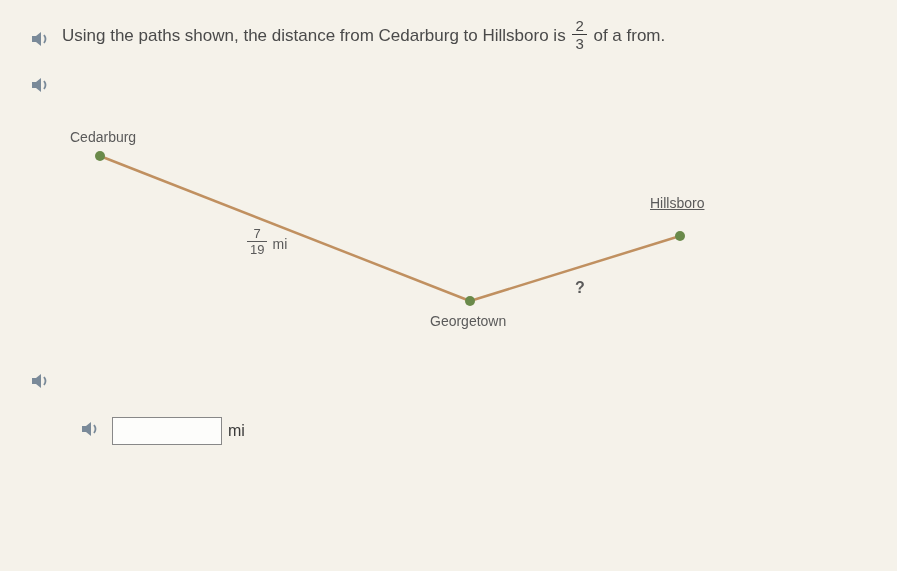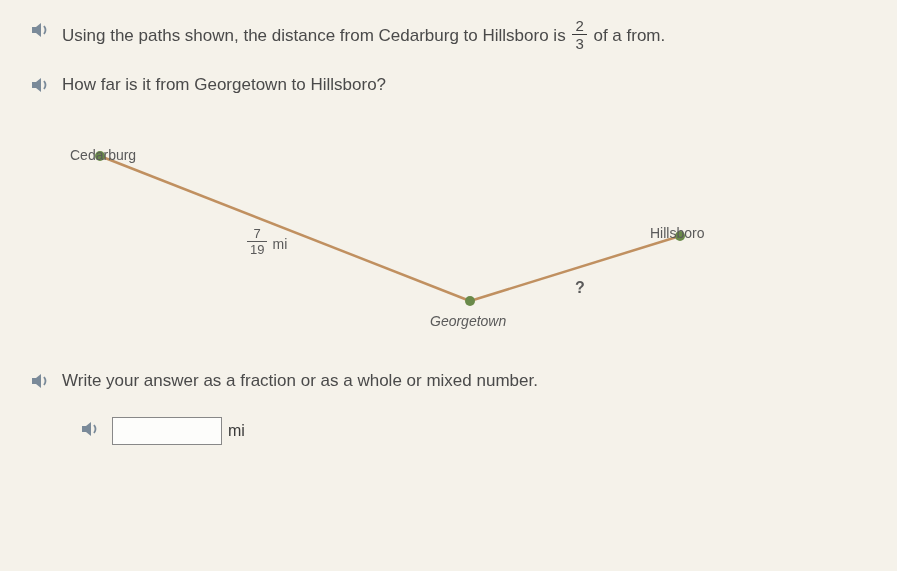--- a/index.html
+++ b/index.html
@@ -7,21 +7,21 @@
     padding: 20px 30px;
     background: #f5f2ea;
     font-family: Arial, Helvetica, sans-serif;
     color: #3a3a3a;
     width: 897px;
     height: 571px;
     box-sizing: border-box;
   }
   .line {
     display: flex;
-    align-items: flex-start;
+    align-items: flex-end;
     margin-bottom: 22px;
   }
   .speaker {
     flex-shrink: 0;
     margin-right: 10px;
   }
   .prompt-text {
     font-size: 17px;
     color: #4a4a4a;
   }
@@ -117,52 +117,50 @@
   </span>
 </div>
 
 <div class="line">
   <span class="speaker">
     <svg width="22" height="20" viewBox="0 0 22 20">
       <path d="M2 7 L6 7 L11 3 L11 17 L6 13 L2 13 Z" fill="#7a8a99"></path>
       <path d="M14 6 Q17 10 14 14" stroke="#7a8a99" stroke-width="1.8" fill="none"></path>
     </svg>
   </span>
-  <span class="prompt-text">How far is it from Georgetown to Hillsboro?</span>
 </div>
 
 <div class="diagram">
   <svg class="path-svg" width="820" height="220">
     <line x1="70" y1="35" x2="440" y2="180" stroke="#c09060" stroke-width="2.5"></line>
     <line x1="440" y1="180" x2="650" y2="115" stroke="#c09060" stroke-width="2.5"></line>
     <circle cx="70" cy="35" r="5" fill="#6a8a4a"></circle>
     <circle cx="440" cy="180" r="5" fill="#6a8a4a"></circle>
     <circle cx="650" cy="115" r="5" fill="#6a8a4a"></circle>
   </svg>
-  <div class="city-label" style="left:40px; top:26px;">Cedarburg</div>
-  <div class="city-label" style="left:400px; top:192px;font-style:italic;">Georgetown</div>
-  <div class="city-label" style="left:620px; top:104px;">Hillsboro</div>
+  <div class="city-label" style="left:40px; top:8px;">Cedarburg</div>
+  <div class="city-label" style="left:400px; top:192px;">Georgetown</div>
+  <div class="city-label" style="left:620px; top:74px;text-decoration:underline;">Hillsboro</div>
   <div class="dist-label" style="left:215px; top:108px;">
     <span class="fraction">
       <span class="num">7</span>
       <span class="den">19</span>
     </span>
     <span style="margin-left:3px;">mi</span>
   </div>
   <div class="qmark" style="left:545px; top:158px;">?</div>
 </div>
 
 <div class="line">
   <span class="speaker">
     <svg width="22" height="20" viewBox="0 0 22 20">
       <path d="M2 7 L6 7 L11 3 L11 17 L6 13 L2 13 Z" fill="#7a8a99"></path>
       <path d="M14 6 Q17 10 14 14" stroke="#7a8a99" stroke-width="1.8" fill="none"></path>
     </svg>
   </span>
-  <span class="prompt-text">Write your answer as a fraction or as a whole or mixed number.</span>
 </div>
 
 <div class="answer-row">
   <span class="speaker" style="margin-right:10px;">
     <svg width="22" height="20" viewBox="0 0 22 20">
       <path d="M2 7 L6 7 L11 3 L11 17 L6 13 L2 13 Z" fill="#7a8a99"></path>
       <path d="M14 6 Q17 10 14 14" stroke="#7a8a99" stroke-width="1.8" fill="none"></path>
     </svg>
   </span>
   <input class="answer-input" type="text" value="" style="">

